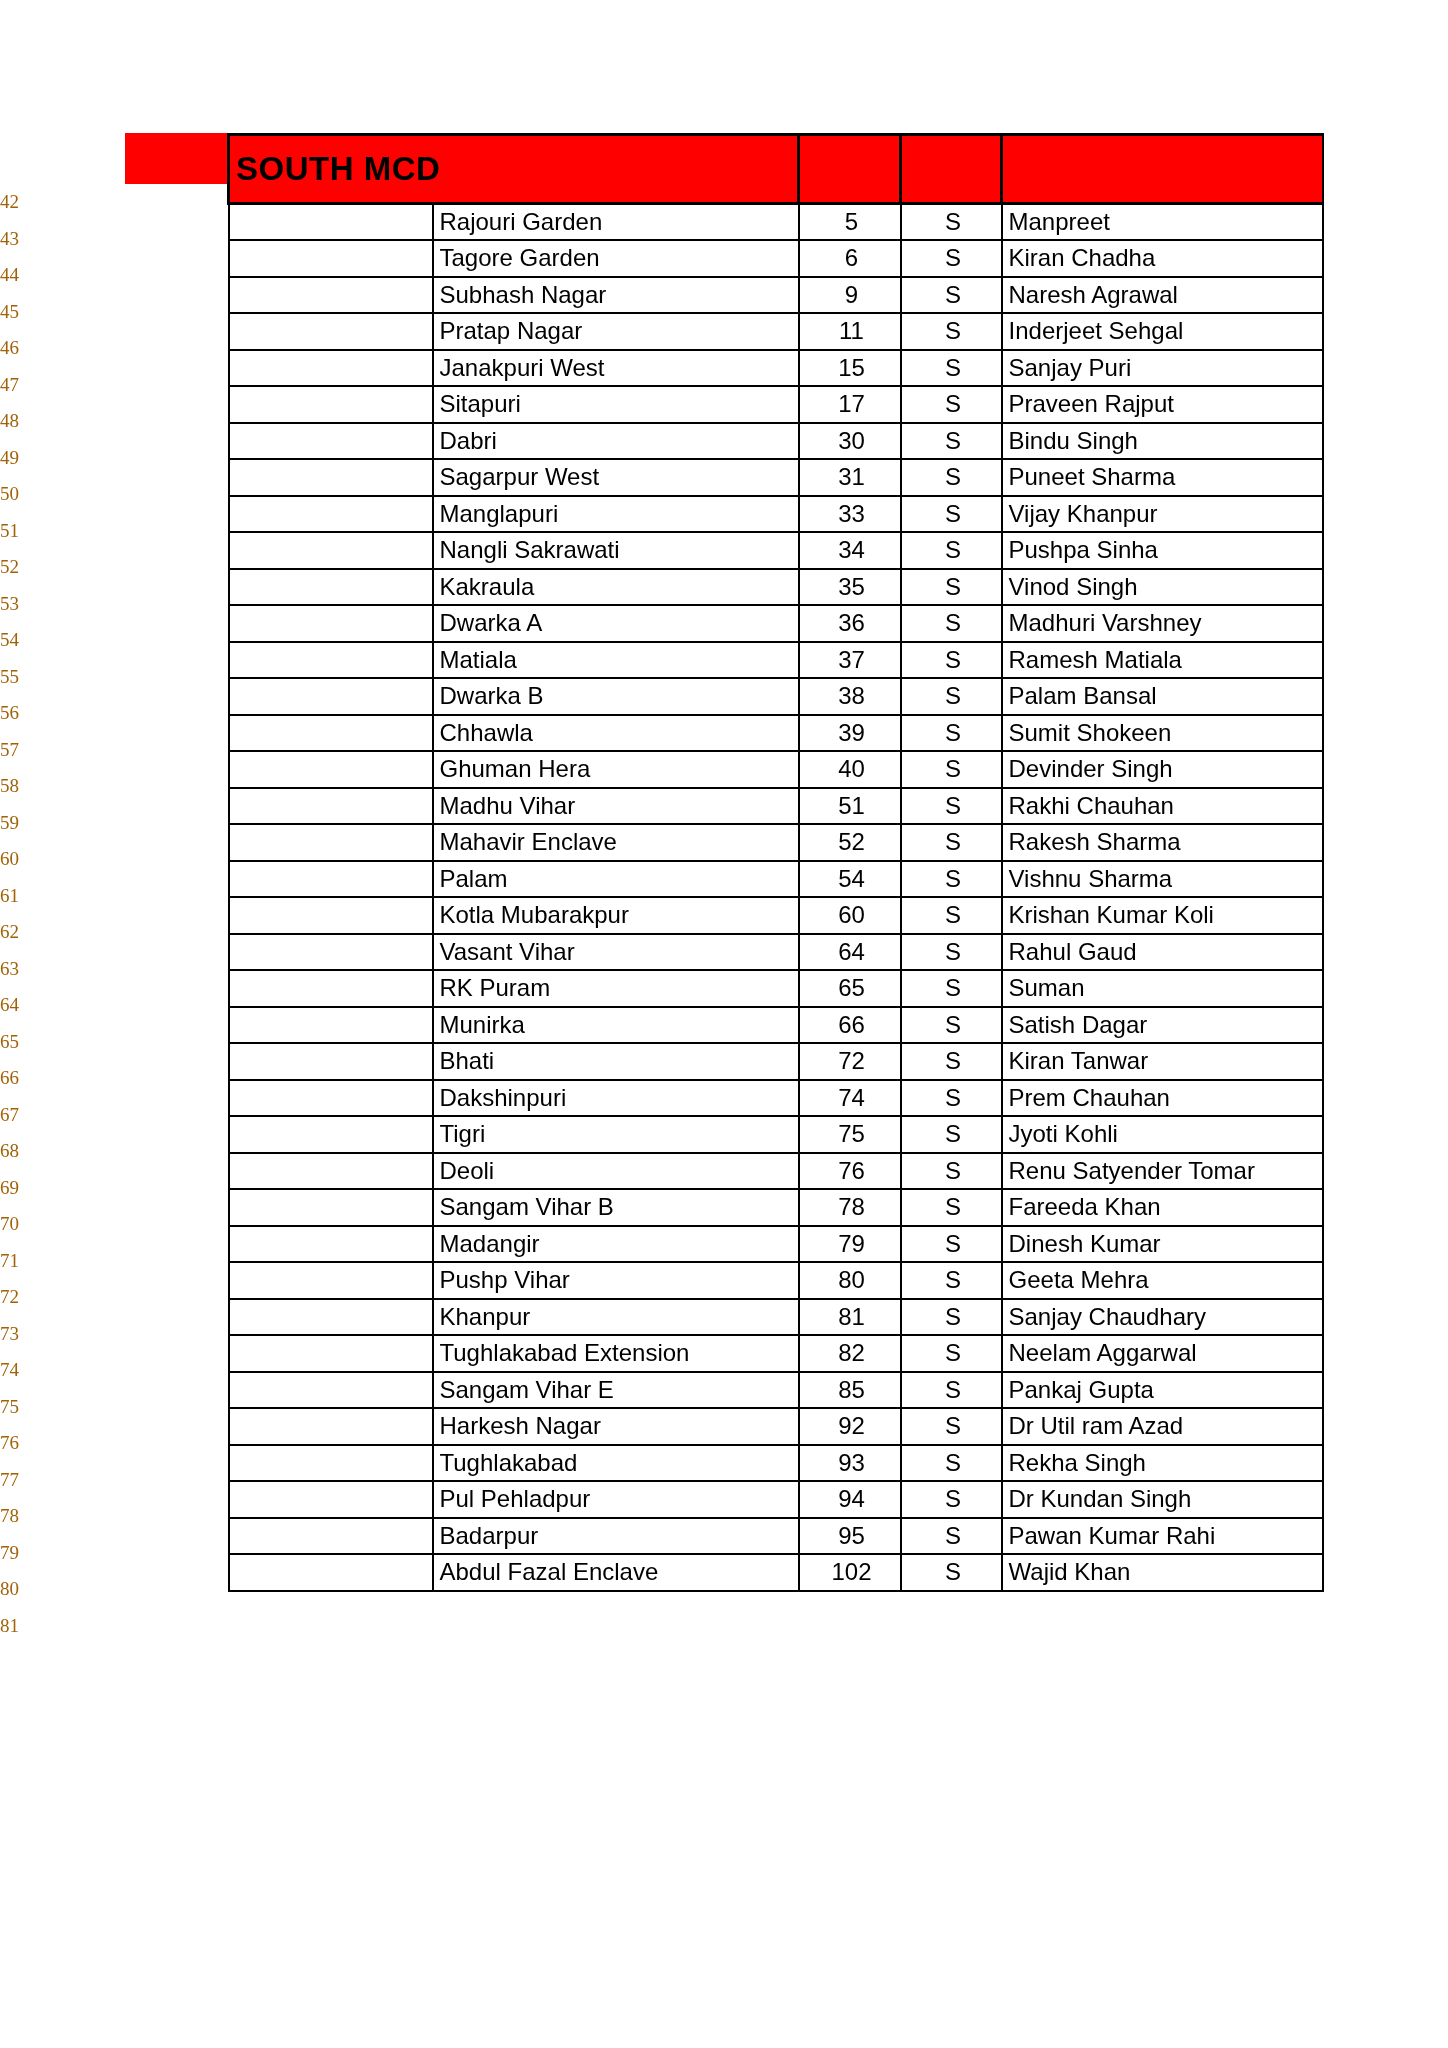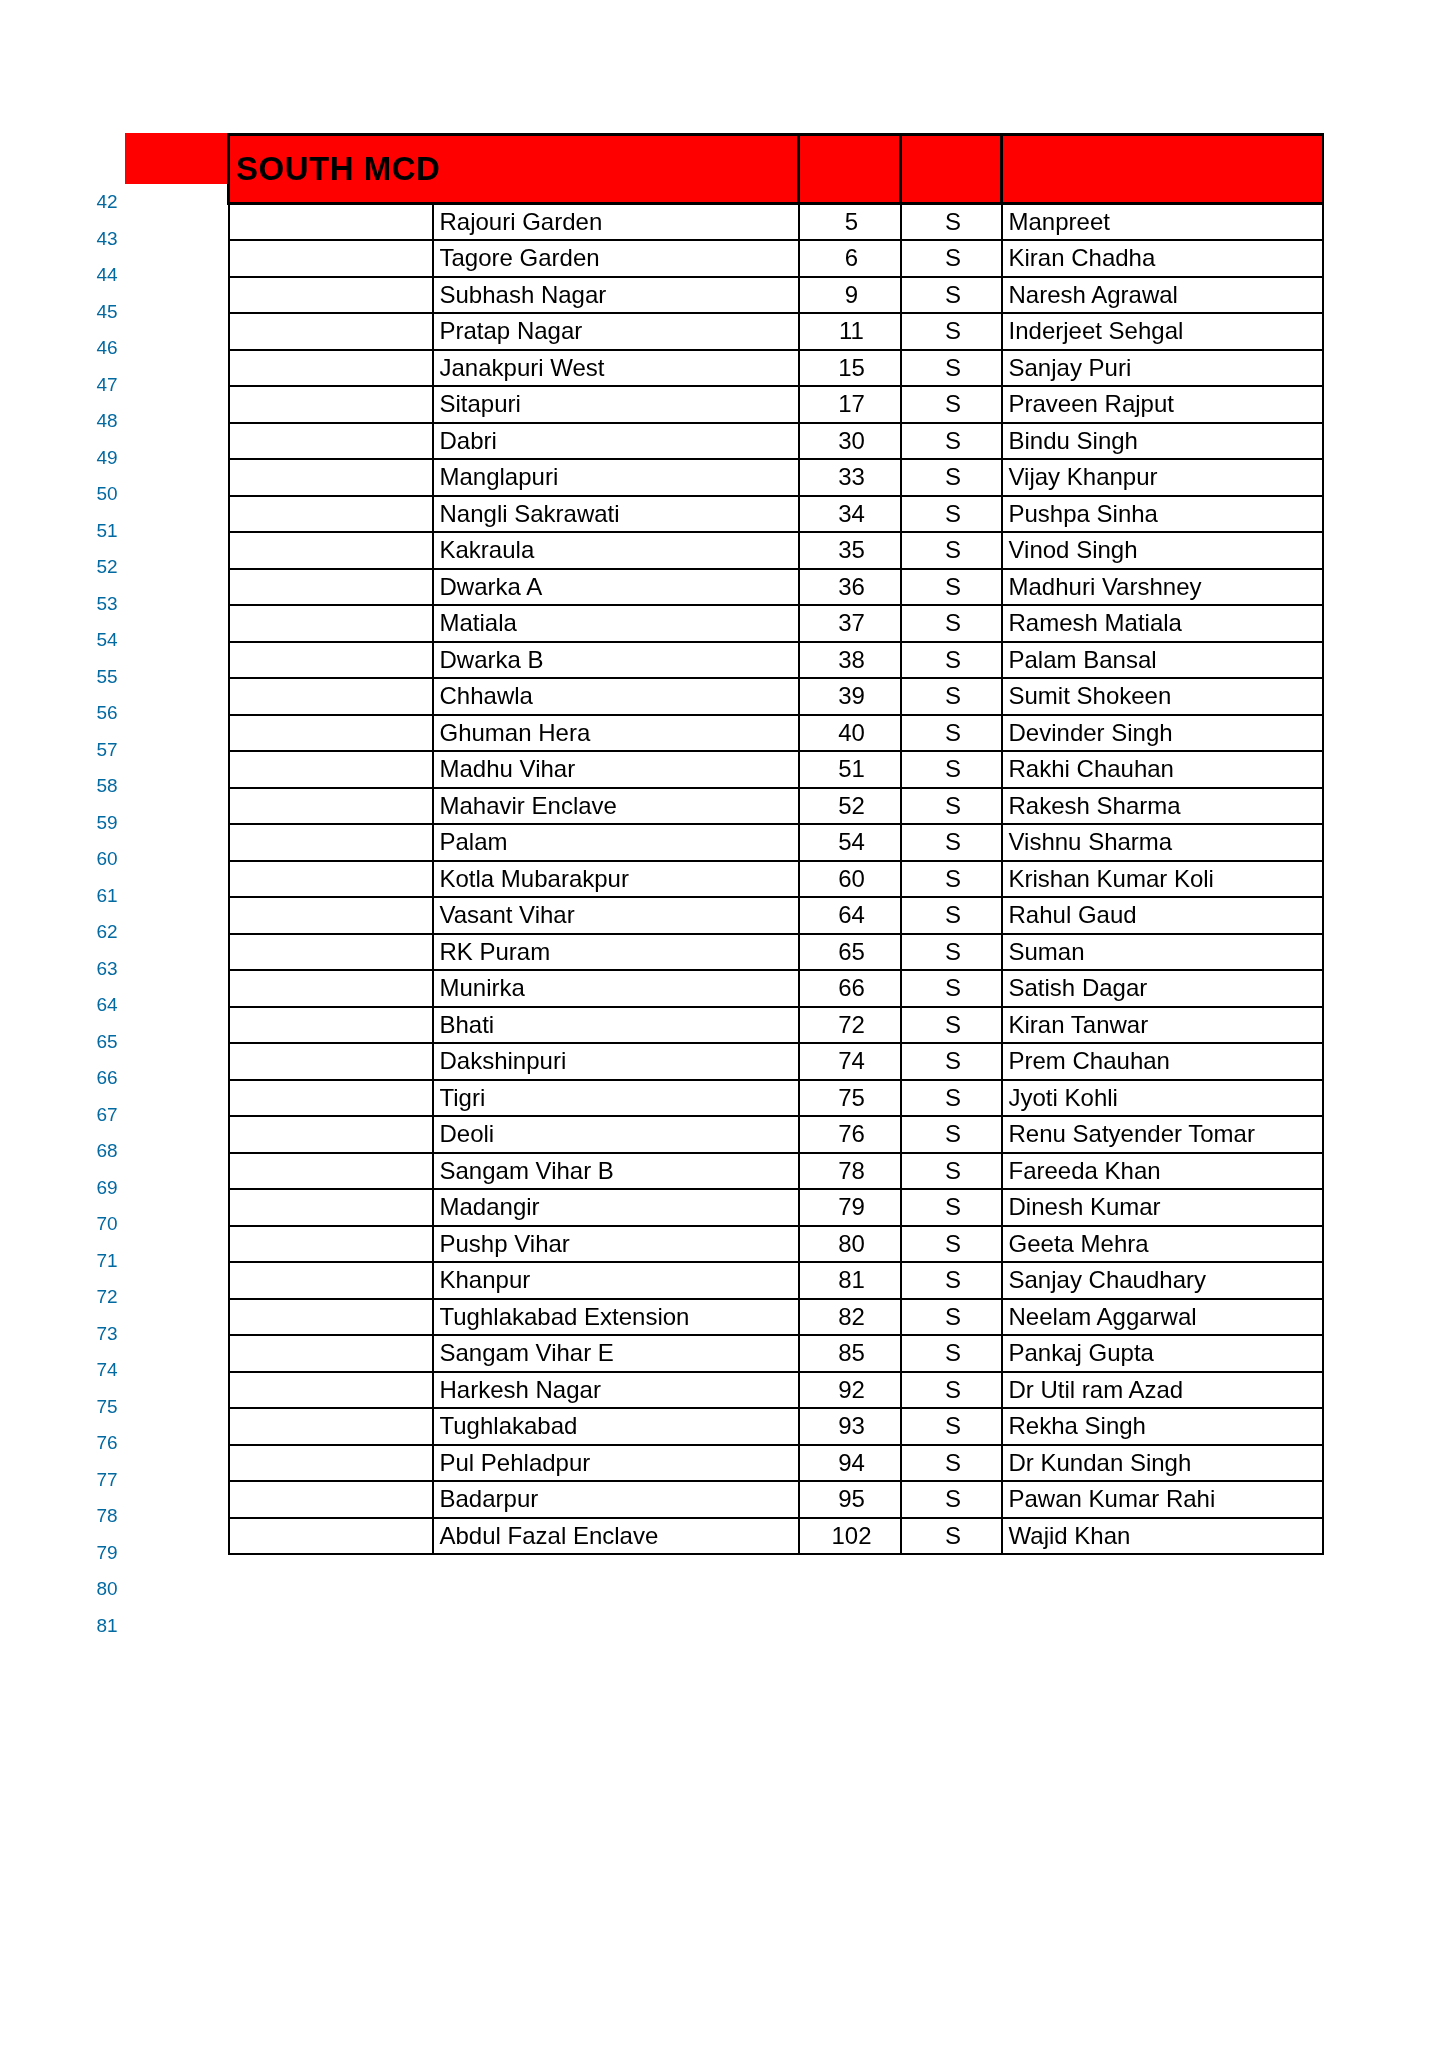--- a/index.html
+++ b/index.html
@@ -18,24 +18,25 @@
     background:#ff0000;
   }
   .row-rail {
     position:absolute;
     left:0; top:184px;
     width:218px;
   }
   .rownum {
     height:36.5px;
     line-height:36.5px;
-    text-align:center;
+    text-align:left;
     padding-right:4px;
     font-size:19px;
-    color:#0369a1;
+    color:#a16207;
+    font-family:Liberation Serif, serif;
   }
   table.sheet {
     position:absolute;
     left:227px; top:133px;
     border-collapse:collapse;
     table-layout:fixed;
     width:1094px;
   }
   table.sheet td {
     border:2px solid #000000;
@@ -178,20 +179,27 @@
         </tr>
         <tr>
           <td></td>
           <td>Dabri</td>
           <td class="center">30</td>
           <td class="center">S</td>
           <td>Bindu Singh</td>
         </tr>
         <tr>
           <td></td>
+          <td>Sagarpur West</td>
+          <td class="center">31</td>
+          <td class="center">S</td>
+          <td>Puneet Sharma</td>
+        </tr>
+        <tr>
+          <td></td>
           <td>Manglapuri</td>
           <td class="center">33</td>
           <td class="center">S</td>
           <td>Vijay Khanpur</td>
         </tr>
         <tr>
           <td></td>
           <td>Nangli Sakrawati</td>
           <td class="center">34</td>
           <td class="center">S</td>

